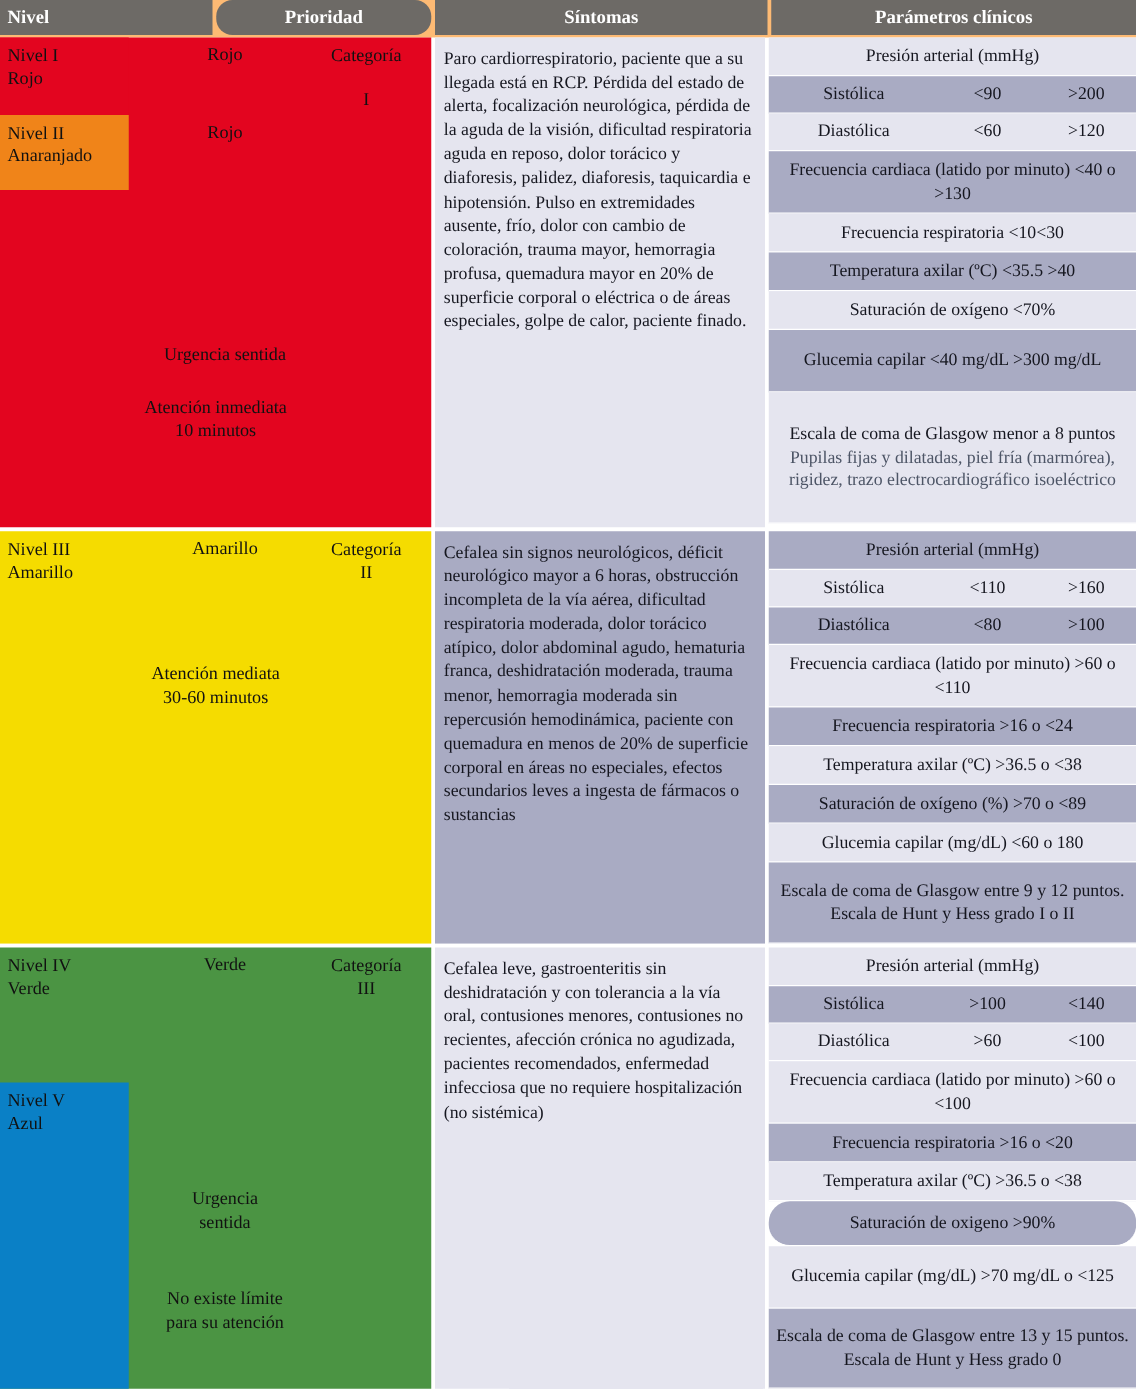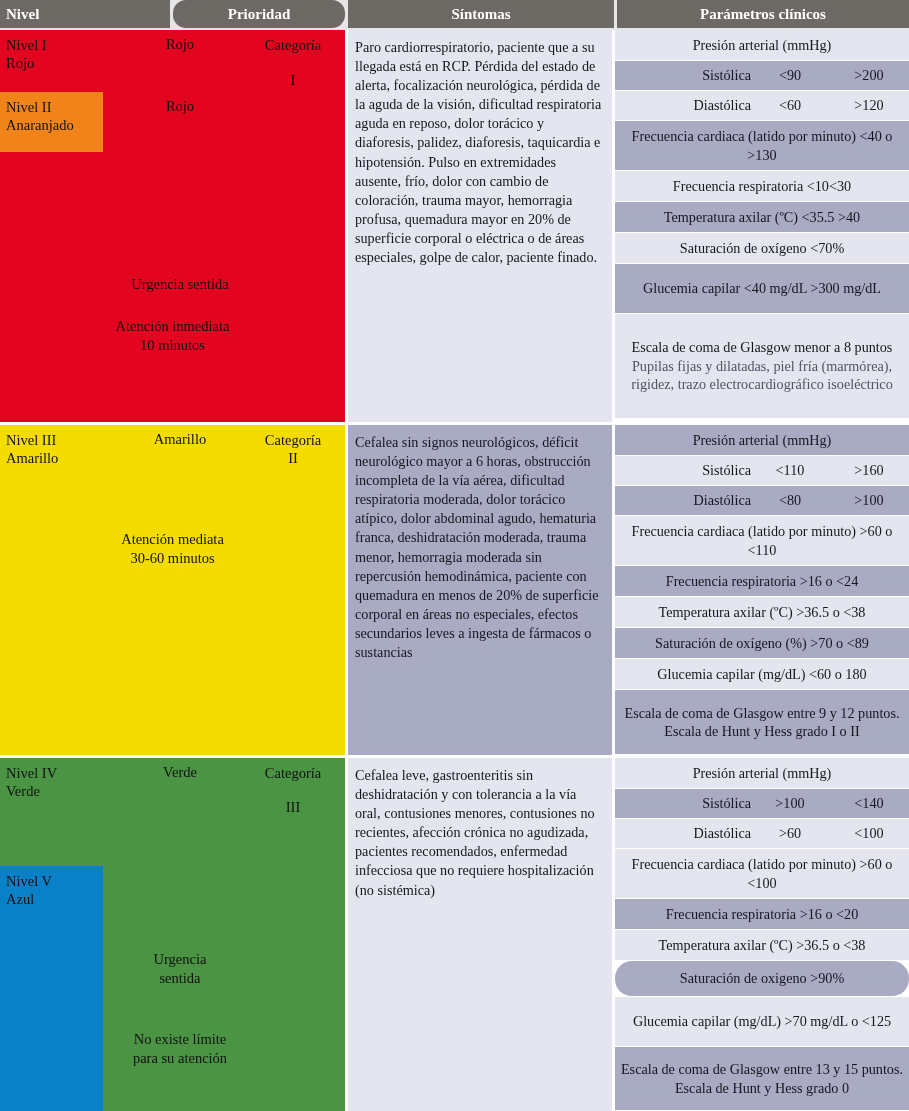--- a/index.html
+++ b/index.html
@@ -14,21 +14,21 @@
   .table {
     position: relative;
     width: 909px; height: 1111px;
     background: #ffffff;
   }
 
   
   .thead {
     display: flex;
     height: 30px;
-    background: #e5e5e5;
+    background: #fdba74;
   }
   .th {
     background: #6d6a66;
     color: #ffffff;
     font-size: 15px;
     font-weight: bold;
     display: flex;
     align-items: center;
     height: 28px;
     box-sizing: border-box;
@@ -136,21 +136,21 @@
   .prow.dark { background: #a9abc3; }
   .prow .multi { width: 100%; }
   .prow .sub { color: #4d5566; display: block; }
 
   
   .prow.split {
     display: flex;
     justify-content: flex-start;
     padding: 3px 0;
   }
-  .prow.split .lbl { width: 136px; text-align: right; }
+  .prow.split .lbl { width: 136px; text-align: center; }
   .prow.split .v1  { width: 78px;  text-align: center; }
   .prow.split .v2  { width: 80px;  text-align: center; }
 </style>
 </head>
 <body>
 
 <div class="table">
 
   <div class="thead">
     <div class="th th-nivel">Nivel</div>
@@ -283,21 +283,21 @@
         <span>Nivel IV</span><br>
         <span>Verde</span>
       </div>
       <div class="chip" style="top:108px; width:103px; height:245px; background:#0a80c6;">
         <span>Nivel V</span><br>
         <span>Azul</span>
       </div>
       <div class="prio-name">Verde</div>
       <div class="cat">
         <span>Categoría</span>
-        <span class="rom" style="margin-top:16px;">III</span>
+        <span class="rom" style="margin-top:0;">III</span>
       </div>
       <div class="note shift" style="top:192px;">
         <span>Urgencia</span><br>
         <span>sentida</span>
       </div>
       <div class="note shift" style="top:272px;">
         <span>No existe límite</span><br>
         <span>para su atención</span>
       </div>
     </div>

